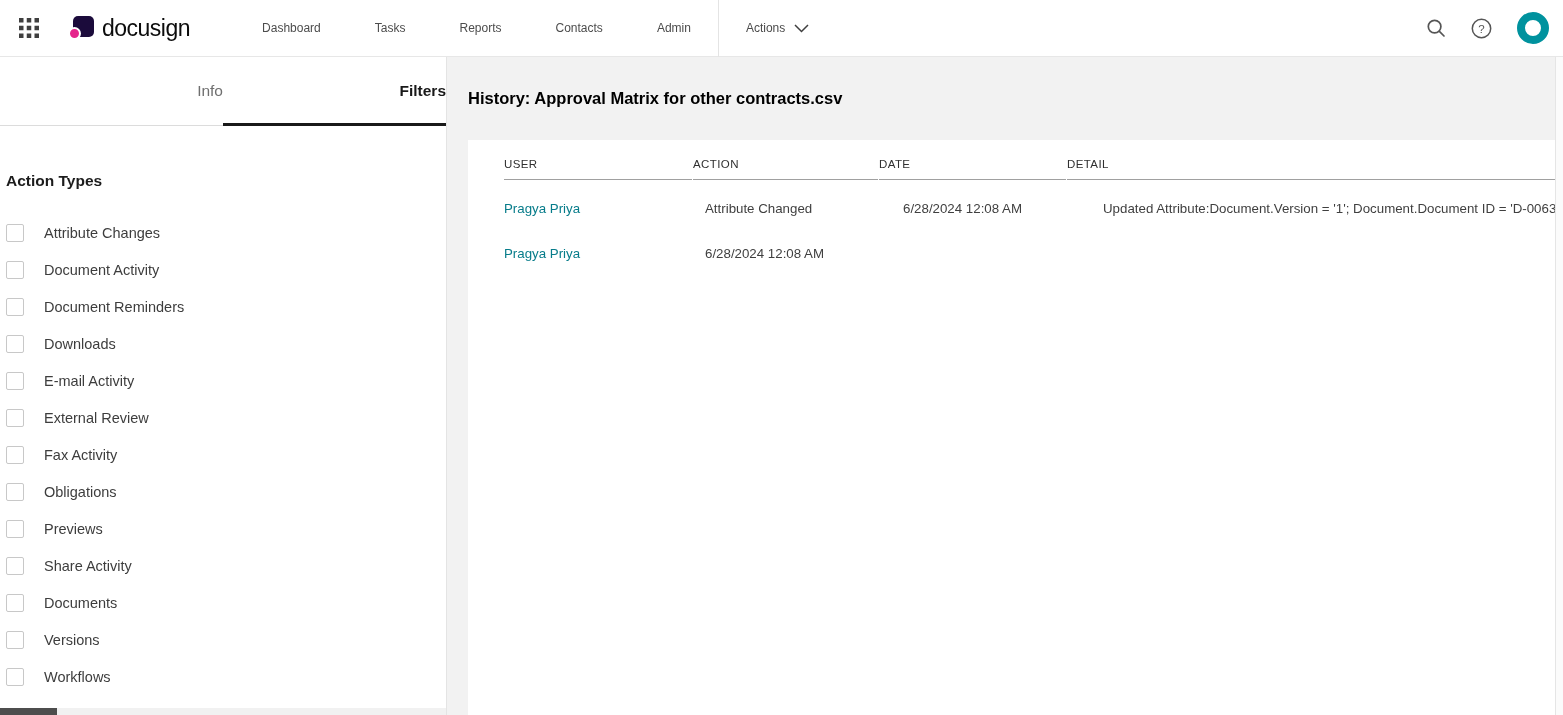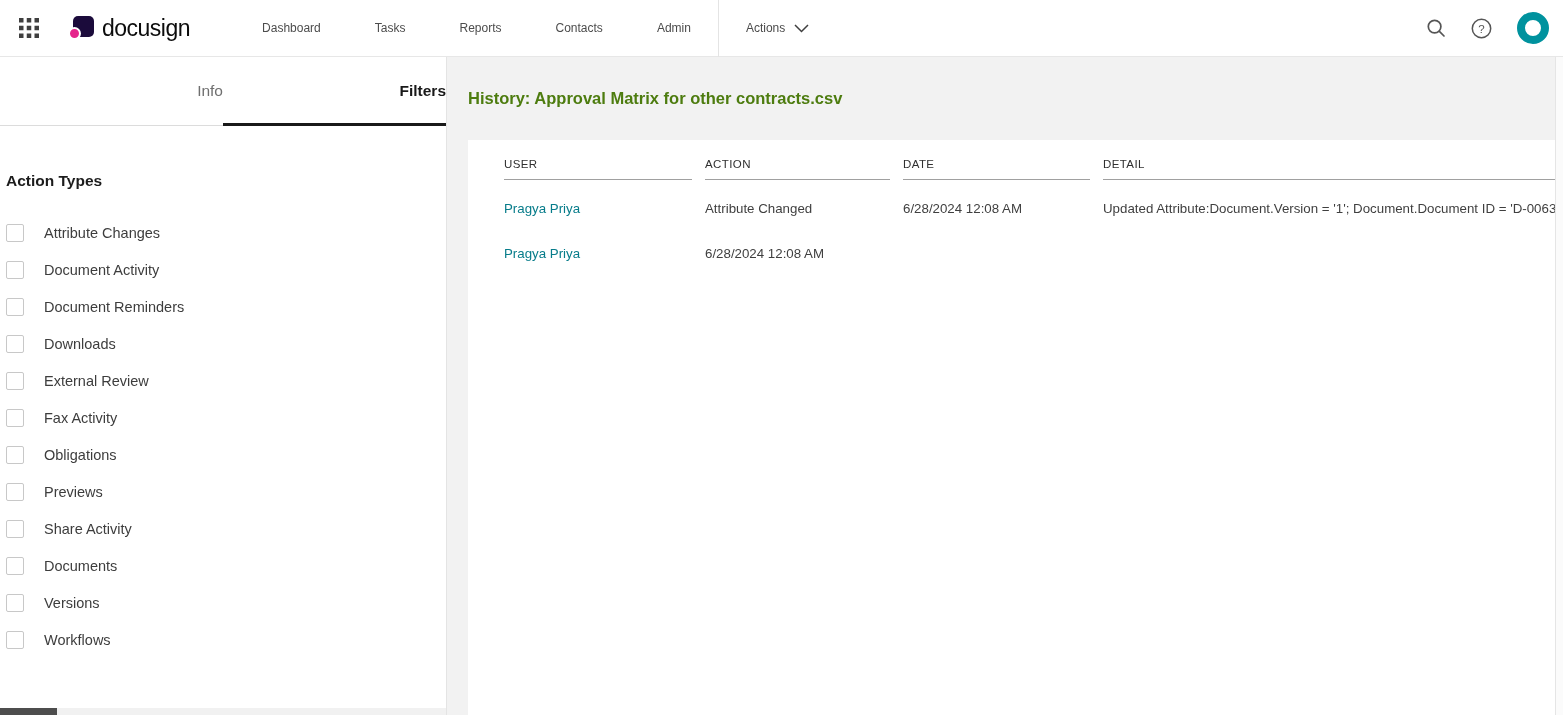--- a/index.html
+++ b/index.html
@@ -45,24 +45,24 @@
     border:1px solid #c8c8c8; border-radius:2px; background:#fff; cursor:pointer; }
   .check-row span { font-size:14.5px; color:#3d3d3d; }
 
   .side-hscroll { position:absolute; left:0; right:0; bottom:0; height:7px; background:#f1f1f1; }
   .side-hscroll .thumb { width:57px; height:7px; background:#4d4d4d; }
 
   
   .main-panel { position:relative; flex:1; min-width:0; background:#f2f2f2;
     display:flex; flex-direction:column; padding-left:21px; }
   .main-title-bar { height:83px; display:flex; align-items:center; }
-  .main-title { font-size:16.5px; font-weight:600; color:#4d7c0f; }
+  .main-title { font-size:16.5px; font-weight:600; color:#000000; }
 
   .card { flex:1; background:#fff; padding:18px 0 0 36px; overflow:hidden; }
-  .tbl { display:grid; grid-template-columns:188px 185px 187px minmax(0,1fr); column-gap:13px; }
+  .tbl { display:grid; grid-template-columns:188px 185px 187px minmax(0,1fr); column-gap:1px; }
   .th { font-size:11.5px; letter-spacing:0.4px; color:#303030; padding-bottom:9px;
     border-bottom:1px solid #a0a0a0; white-space:nowrap; }
   .tbl-body { display:grid; grid-template-columns:188px 185px 187px minmax(0,1fr); column-gap:13px; margin-top:6px; }
   .td { height:45px; display:flex; align-items:center; font-size:13.3px; color:#3f3f3f;
     white-space:nowrap; overflow:hidden; min-width:0; }
   .td.user { color:#077c8a; cursor:pointer; }
 
   .main-vscroll { position:absolute; top:0; right:0; bottom:0; width:8px;
     background:#fbfbfb; border-left:1px solid #e5e5e5; }
 </style>
@@ -163,20 +163,24 @@
         <label class="check-row">
           <input type="checkbox" style="">
           <span>Document Reminders</span>
         </label>
         <label class="check-row">
           <input type="checkbox" style="">
           <span>Downloads</span>
         </label>
         <label class="check-row">
           <input type="checkbox" style="">
+          <span>E-mail Activity</span>
+        </label>
+        <label class="check-row">
+          <input type="checkbox" style="">
           <span>External Review</span>
         </label>
         <label class="check-row">
           <input type="checkbox" style="">
           <span>Fax Activity</span>
         </label>
         <label class="check-row">
           <input type="checkbox" style="">
           <span>Obligations</span>
         </label>

